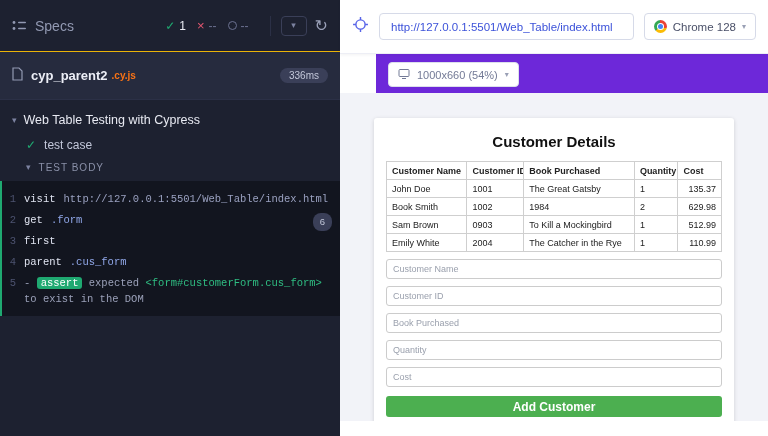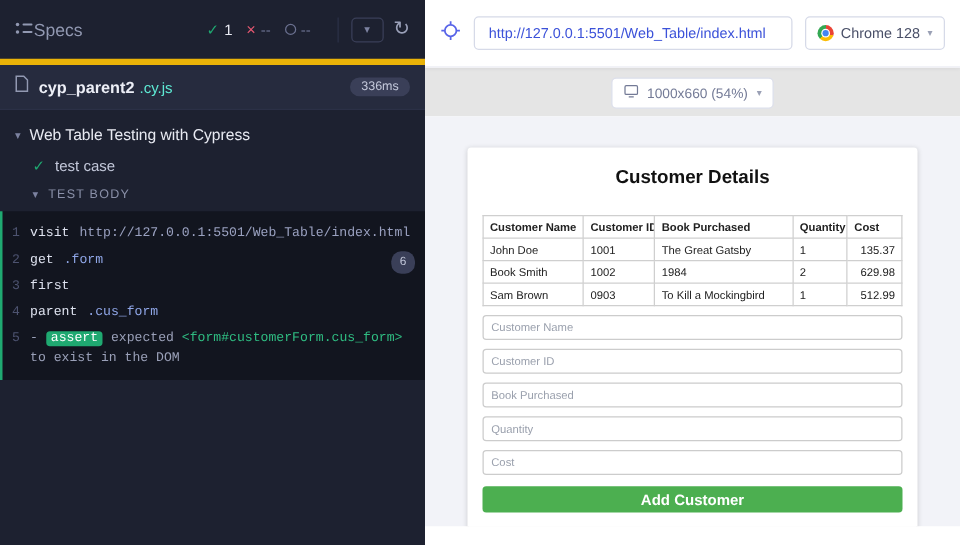--- a/index.html
+++ b/index.html
@@ -12,46 +12,46 @@
   }
 
   
   .reporter {
     width:340px; height:100%; flex-shrink:0;
     background:#1d2130; color:#c3c8da;
     display:flex; flex-direction:column;
   }
   .rep-header {
     height:52px; flex-shrink:0;
-    display:flex; align-items:center; 
+    display:flex; align-items:center; gap:8px;
     padding:0 12px;
-    border-bottom:5px solid #eab308;
+    border-bottom:1px solid #eab308;
   }
   .specs-label { color:#9299b2; font-size:14px; }
   .stats { margin-left:auto; display:flex; align-items:center; gap:11px; font-size:12px; }
   .stat { display:flex; align-items:center; gap:4px; color:#6b7190; }
   .stat .pass-icon { color:#1fa971; font-size:12px; }
   .stat .pass-count { color:#e8eaf2; }
   .stat .fail-icon { color:#e45770; font-size:13px; }
   .pending-circle { width:9px; height:9px; border:1.5px solid #6b7190; border-radius:50%; display:inline-block; }
   .hdr-controls { display:flex; align-items:center; gap:8px; margin-left:10px; padding-left:10px; border-left:1px solid #2b3046; }
   .dropdown-box {
     width:26px; height:20px; border:1px solid #3a3f58; border-radius:4px;
     display:flex; align-items:center; justify-content:center;
     color:#8a90a8; font-size:9px; cursor:pointer; background:transparent;
   }
   .refresh-btn { color:#9aa0b8; font-size:16px; cursor:pointer; background:none; border:none; padding:0; line-height:1; }
 
   .spec-row {
-    height:36px; flex-shrink:0;
+    height:48px; flex-shrink:0;
     background:#262b3e; border-bottom:1px solid #2b3046;
     display:flex; align-items:center; gap:8px; padding:0 12px;
   }
   .spec-name { color:#eceef6; font-size:13px; font-weight:bold; }
-  .spec-ext { color:#5eead4; font-size:12px; margin-left:-4px; }
+  .spec-ext { color:#f97316; font-size:10px; margin-left:-4px;font-weight:bold; }
   .spec-duration {
     margin-left:auto; background:#3a3f58; color:#c3c8da;
     font-size:10px; padding:2px 9px; border-radius:9px;
   }
 
   .suite-row { padding:13px 12px 6px; display:flex; align-items:center; gap:7px; font-size:12.5px; color:#e8eaf2; cursor:pointer; }
   .chevron { color:#7c82a0; font-size:9px; line-height:1; }
   .test-row { padding:5px 12px 6px 26px; display:flex; align-items:center; gap:8px; font-size:12px; color:#c3c8da; cursor:pointer; }
   .check { color:#1fa971; font-size:12px; }
   .body-row { padding:4px 12px 7px 26px; display:flex; align-items:center; gap:7px; font-size:10px; letter-spacing:1px; color:#8a90a8; cursor:pointer; }
@@ -97,35 +97,35 @@
     display:flex; align-items:center; gap:6px; padding:0 9px;
     color:#4a5068; font-size:11.5px; background:#fff; cursor:pointer; flex-shrink:0;
   }
   .chrome-icon { width:13px; height:13px; border-radius:50%;
     background:conic-gradient(#ea4335 0 30%, #fbbc05 30% 63%, #34a853 63% 100%);
     display:inline-flex; align-items:center; justify-content:center; flex-shrink:0; }
   .chrome-inner { width:7px; height:7px; border-radius:50%; background:#fff; display:flex; align-items:center; justify-content:center; }
   .chrome-dot { width:5px; height:5px; border-radius:50%; background:#4285f4; }
   .sel-chevron { color:#9aa0b5; font-size:8px; }
 
-  .viewport-row { display:flex; justify-content:center; padding:8px 12px 6px; background:#e5e5e5; }
+  .viewport-row { display:flex; justify-content:flex-start; padding:8px 12px 6px; background:#6d28d9;margin-left:36px; }
   .viewport-btn {
     height:25px; border:1px solid #dcdfeb; border-radius:4px; background:#fff;
     display:flex; align-items:center; gap:7px; padding:0 9px;
     color:#737a96; font-size:11px; cursor:pointer;
   }
 
   .aut-stage { height:328px; background:#f2f3f8; overflow:hidden; }
   .card {
     width:360px; margin:25px auto 0;
     background:#fff; border-radius:3px;
     box-shadow:0 1px 4px rgba(0,0,0,.15);
     padding:10px 12px 14px;
   }
-  .card-title { font-size:15px; font-weight:bold; text-align:center; margin:5px 0 22px; color:#111; }
+  .card-title { font-size:15px; font-weight:bold; text-align:center; margin:5px 0 11px; color:#111; }
   .cust-table { width:100%; border-collapse:collapse; font-size:9px; color:#222; table-layout:fixed; }
   .cust-table th, .cust-table td { border:1px solid #cfcfcf; padding:3.5px 5px; text-align:left; overflow:hidden; white-space:nowrap; }
   .cust-table th { font-weight:bold; }
   .cust-table .col-name { width:24%; } .cust-table .col-id { width:17%; }
   .cust-table .col-book { width:33%; } .cust-table .col-qty { width:13%; }
   .cust-table .col-cost { width:13%; }
   .cust-table td.cost { text-align:right; }
   .form-input {
     display:block; width:100%; height:20px; margin-top:7px;
     border:1px solid #ccc; border-radius:3px; padding:0 6px;
@@ -304,20 +304,27 @@
             <td>2</td>
             <td class="cost">629.98</td>
           </tr>
           <tr>
             <td>Sam Brown</td>
             <td>0903</td>
             <td>To Kill a Mockingbird</td>
             <td>1</td>
             <td class="cost">512.99</td>
           </tr>
+          <tr>
+            <td>Emily White</td>
+            <td>2004</td>
+            <td>The Catcher in the Rye</td>
+            <td>1</td>
+            <td class="cost">110.99</td>
+          </tr>
         </tbody>
       </table>
 
       <input class="form-input" placeholder="Customer Name" style="">
       <input class="form-input" placeholder="Customer ID" style="">
       <input class="form-input" placeholder="Book Purchased" style="">
       <input class="form-input" placeholder="Quantity" style="">
       <input class="form-input" placeholder="Cost" style="">
 
       <button class="add-btn">Add Customer</button>

